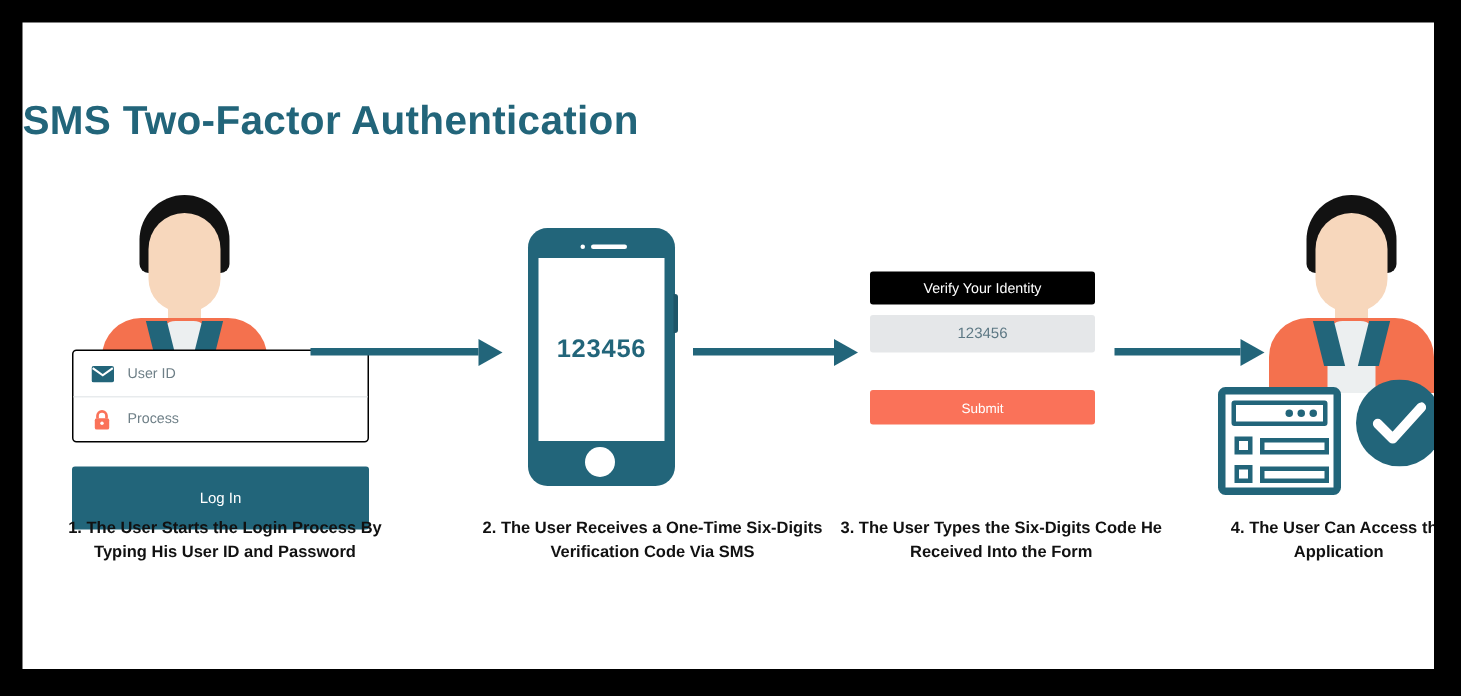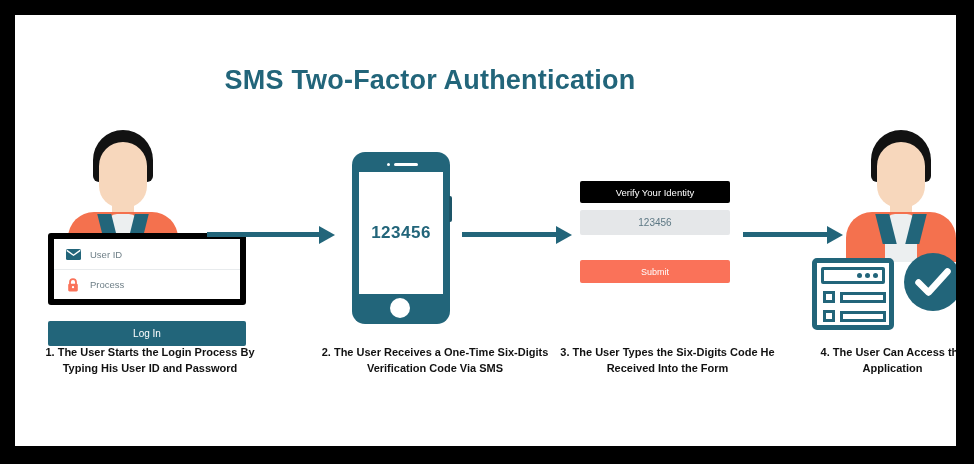--- a/index.html
+++ b/index.html
@@ -24,21 +24,20 @@
     background: #ffffff;
     overflow: hidden;
   }
 
   
   #title {
     position: absolute;
     left: 0;
     top: 50px;
     width: 830px;
-    text-align: center;
     font-size: 27px;
     font-weight: bold;
     color: #22657a;
     letter-spacing: 0.2px;
   }
 
   
   .person {
     position: absolute;
     width: 120px;
@@ -109,21 +108,21 @@
 
   
   #login-form {
     position: absolute;
     left: 33px;
     top: 218px;
     width: 200px;
   }
   .login-box {
     width: 198px;
-    border: 6px solid #000000;
+    border: 1px solid #000000;
     border-radius: 3px;
     background: #ffffff;
     box-sizing: border-box;
   }
   .login-row {
     display: flex;
     align-items: center;
     height: 30px;
     padding: 0 8px;
     box-sizing: border-box;
@@ -138,21 +137,21 @@
     justify-content: center;
   }
   .login-row .lbl {
     font-size: 9.5px;
     color: #6e7f87;
     margin-left: 6px;
   }
   #login-button {
     margin-top: 16px;
     width: 198px;
-    height: 25px;
+    height: 42px;
     background: #22657a;
     color: #ffffff;
     font-size: 10px;
     display: flex;
     align-items: center;
     justify-content: center;
     border: none;
     border-radius: 2px;
   }
 

